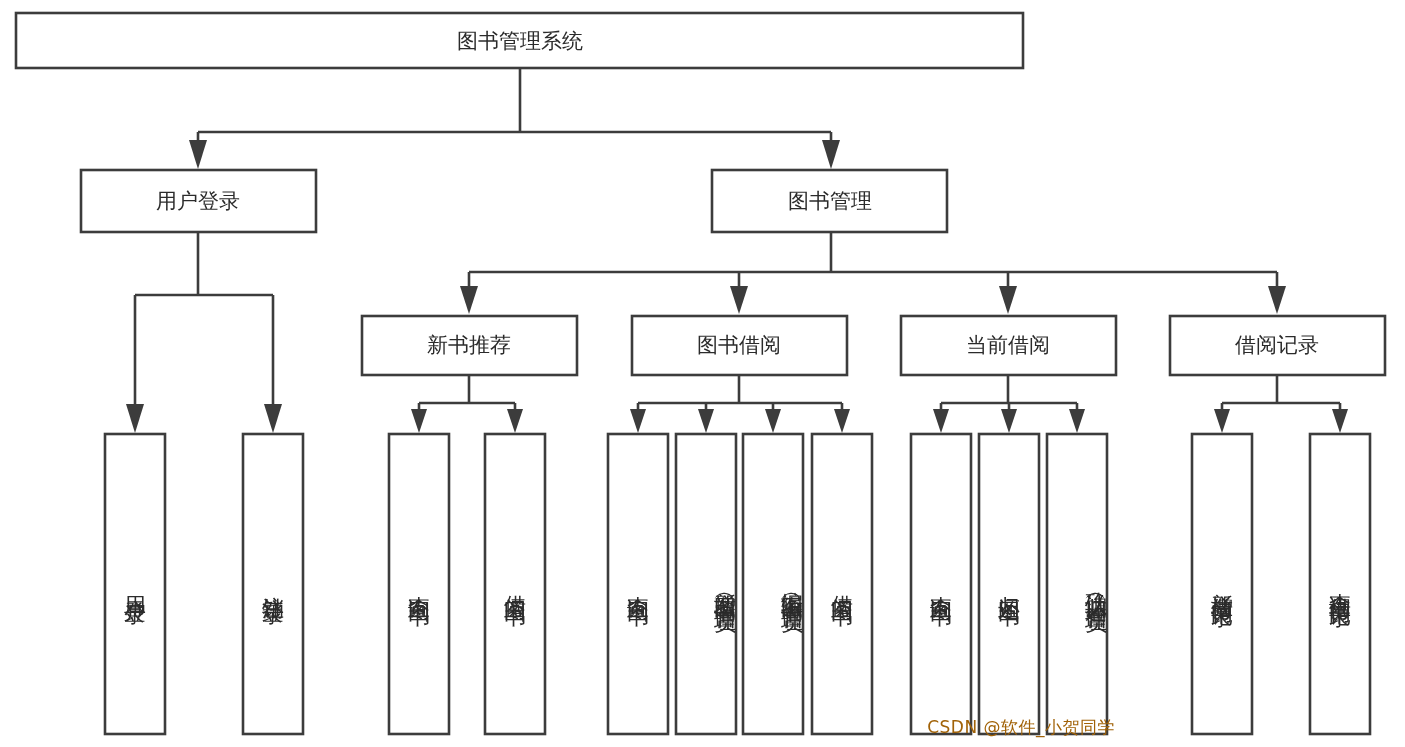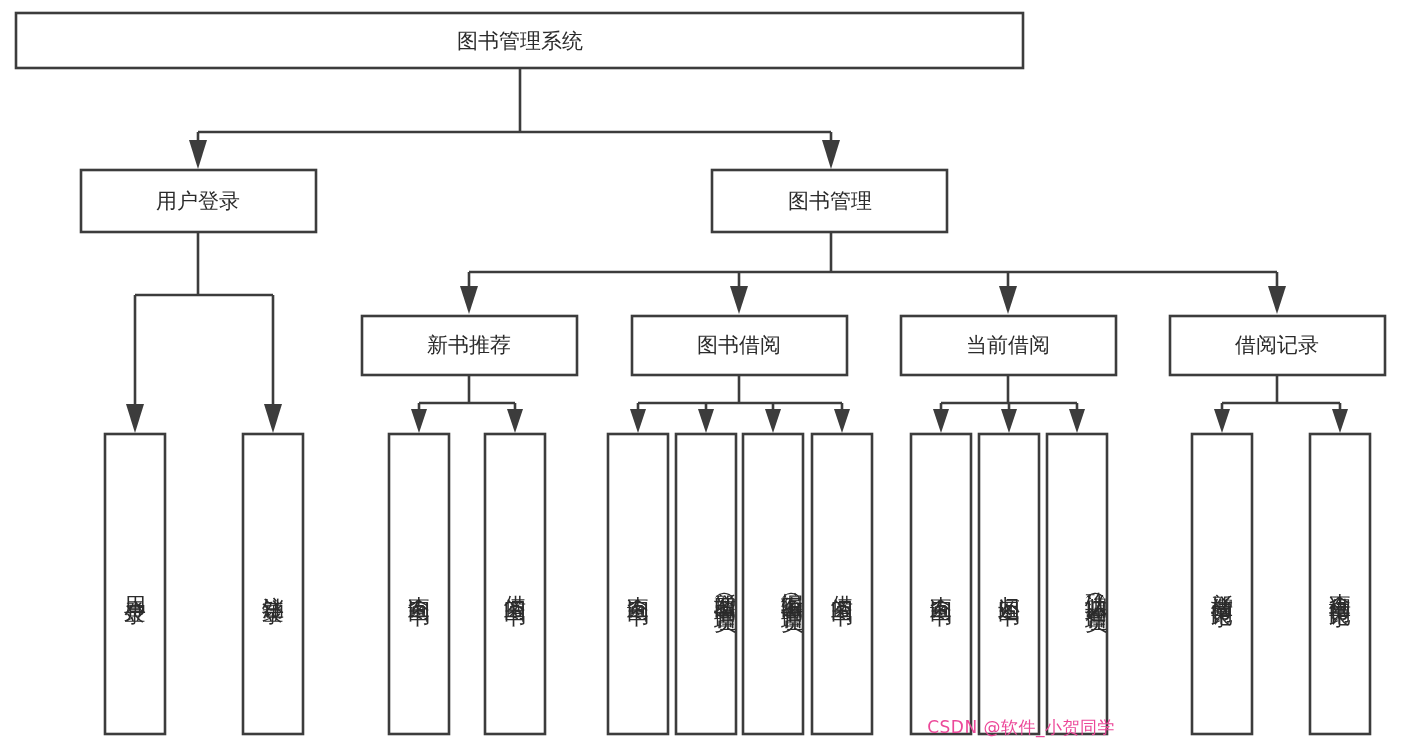--- a/index.html
+++ b/index.html
@@ -60,21 +60,21 @@
     justify-content: center;
     white-space: nowrap;
     pointer-events: none;
   }
   .watermark {
     position: absolute;
     right: 12px;
     bottom: 8px;
     font-family: "DejaVu Sans", "Liberation Sans", sans-serif;
     font-size: 17px;
-    color: #ec4899;
+    color: #a16207;
     letter-spacing: 0.5px;
     white-space: nowrap;
   }
 </style>
 </head>
 <body>
 
 <div id="canvas">
 
   <svg class="diagram" viewBox="0 0 1405 747">

